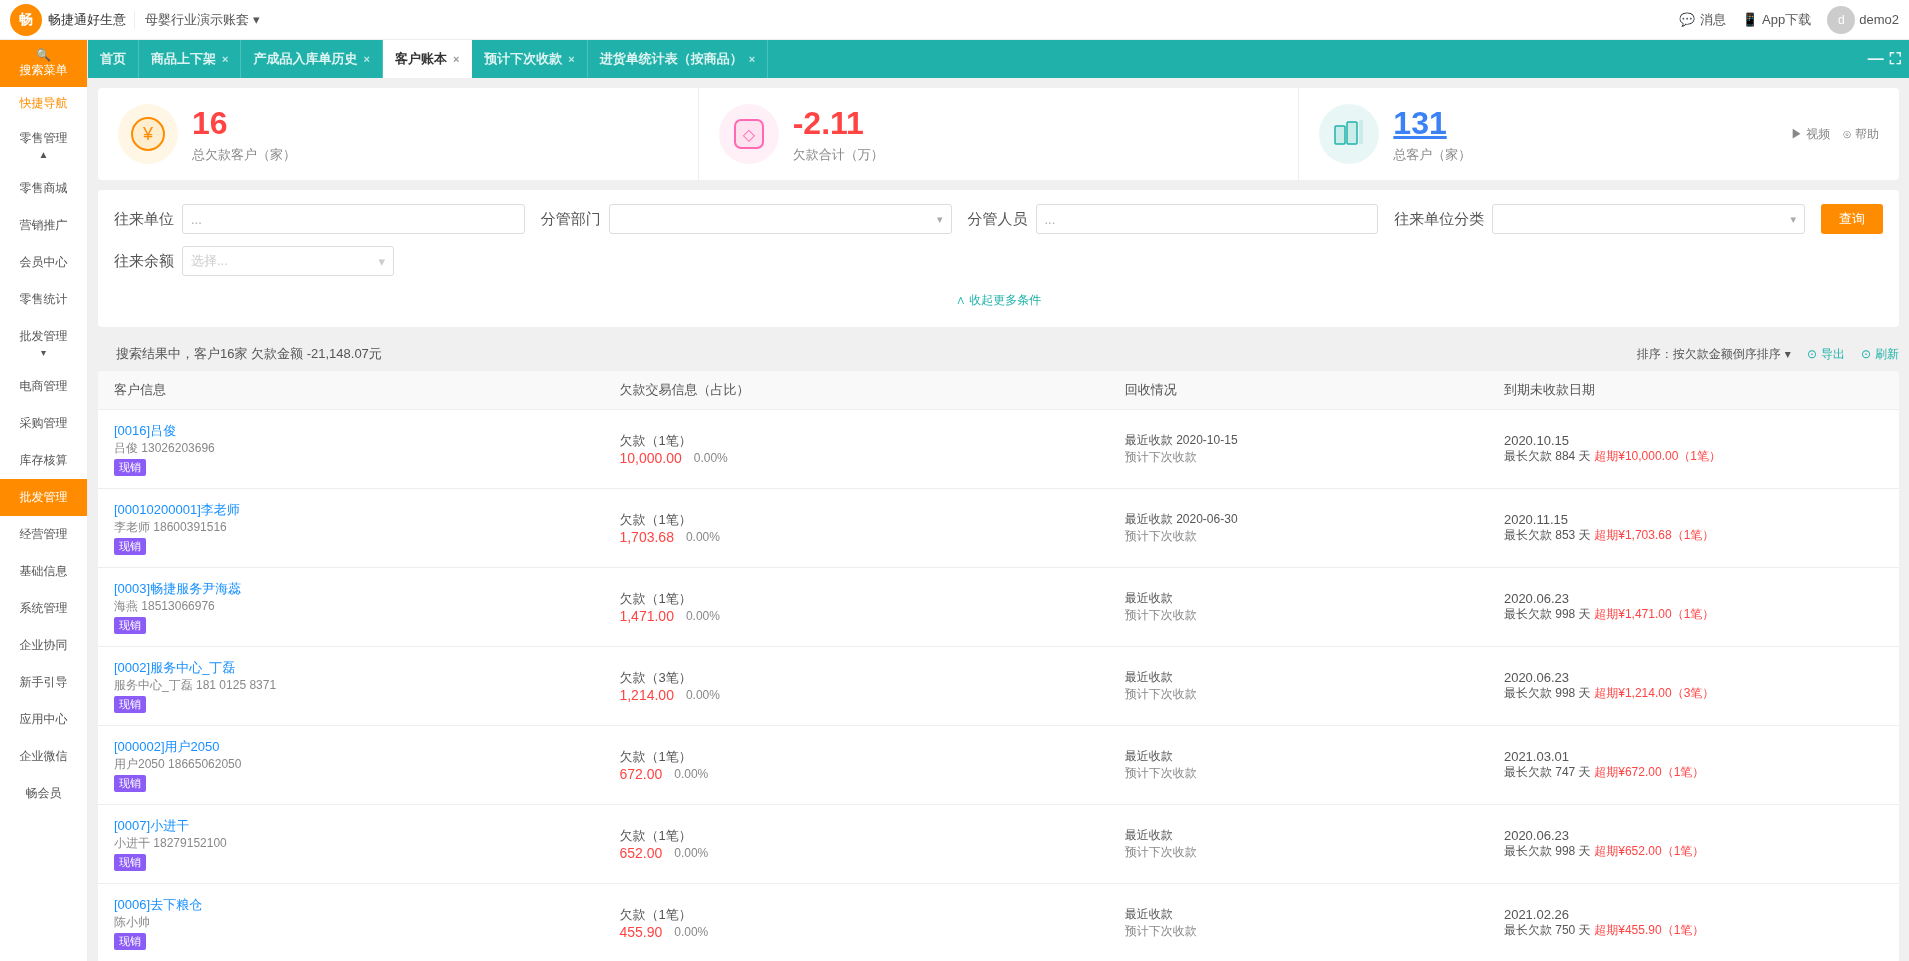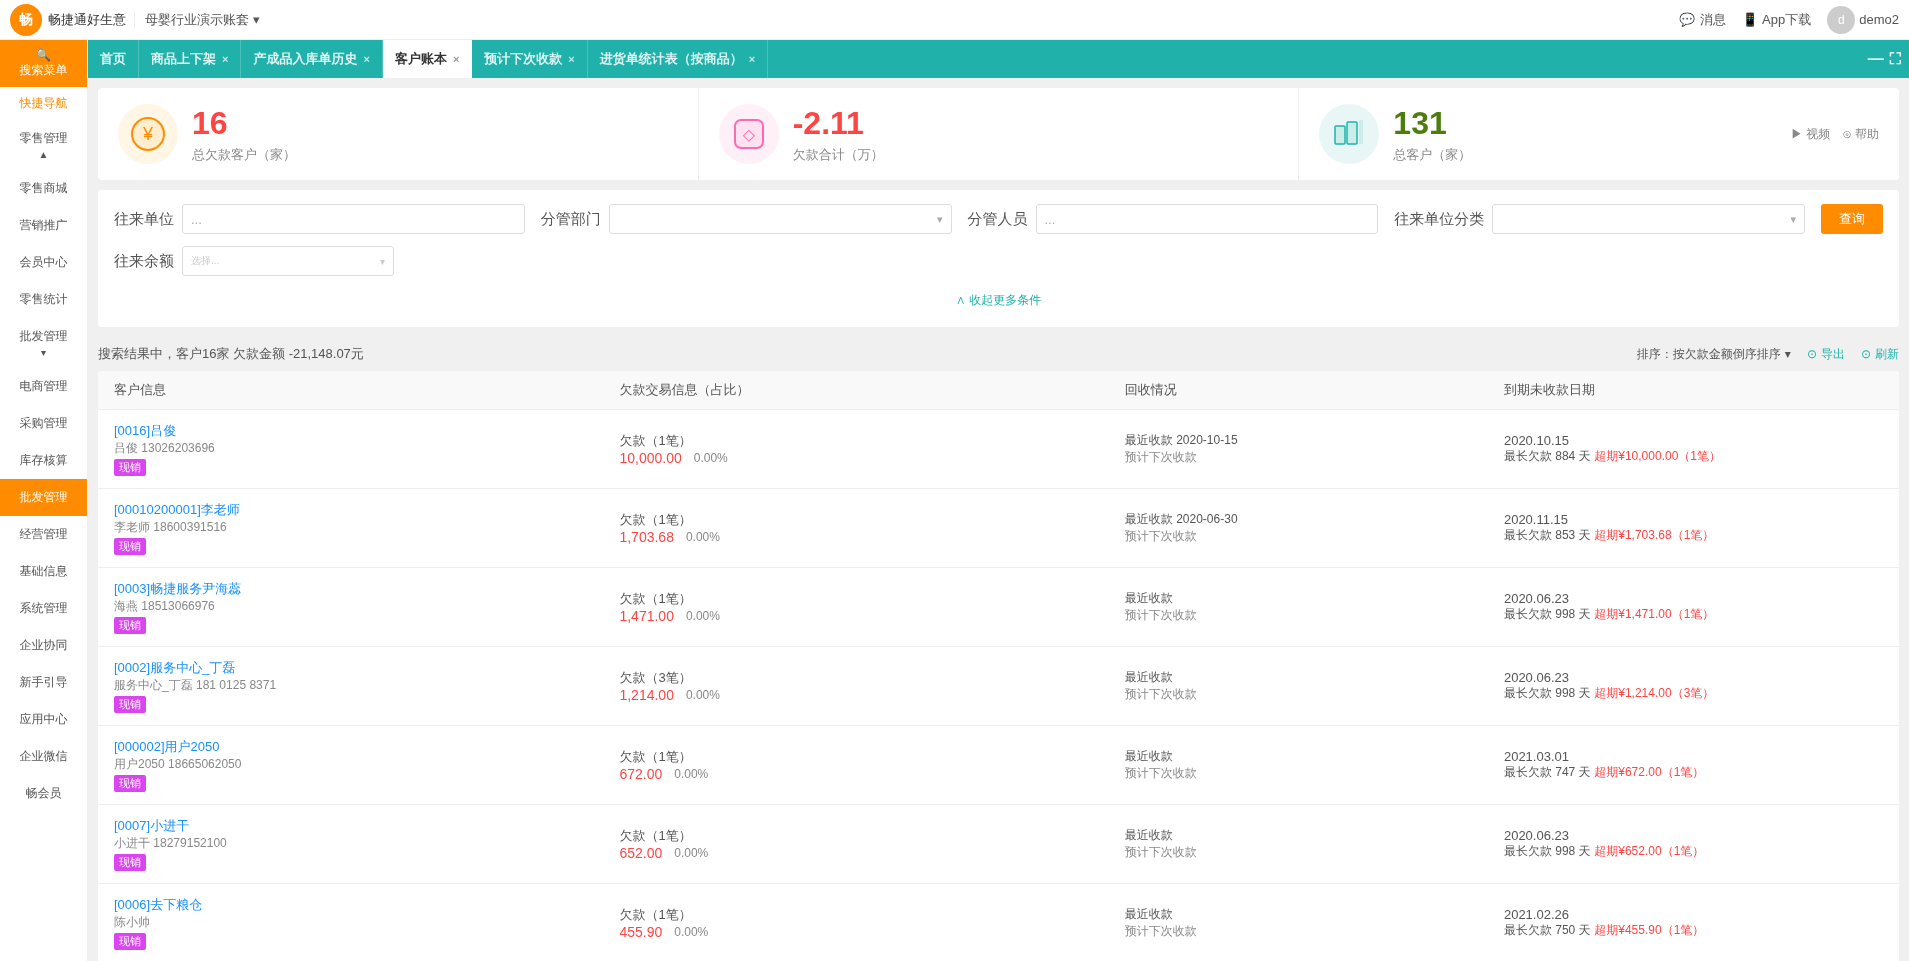--- a/index.html
+++ b/index.html
@@ -43,51 +43,51 @@
     .stats-row { display: flex; background: #fff; border-radius: 4px; margin-bottom: 10px; }
     .stat-card { flex: 1; padding: 16px 20px; display: flex; align-items: center; gap: 14px; border-right: 1px solid #eee; }
     .stat-card:last-child { border-right: none; }
     .stat-icon { width: 60px; height: 60px; border-radius: 50%; display: flex; align-items: center; justify-content: center; font-size: 24px; }
     .stat-icon.orange { background: rgba(255,165,0,0.1); color: #ff8c00; }
     .stat-icon.pink { background: rgba(255,105,180,0.1); color: #ff69b4; }
     .stat-icon.teal { background: rgba(32,178,170,0.1); color: #20b2aa; }
     .stat-info { display: flex; flex-direction: column; gap: 4px; }
     .stat-value { font-size: 32px; font-weight: bold; color: #ff4444; }
     .stat-value.negative { color: #ff4444; }
-    .stat-value.black { color: #4d7c0f; }
+    .stat-value.black { color: #3b82f6; text-decoration: underline; }
     .stat-label { font-size: 13px; color: #888; }
     .stat-top-right { margin-left: auto; display: flex; gap: 12px; align-items: flex-start; font-size: 12px; color: #888; }
 
     
     .filter-section { background: #fff; border-radius: 4px; padding: 14px 16px; margin-bottom: 10px; }
     .filter-row { display: flex; align-items: center; gap: 16px; margin-bottom: 12px; }
     .filter-row:last-child { margin-bottom: 0; }
     .filter-item { display: flex; align-items: center; gap: 8px; flex: 1; }
     .filter-label { font-size: 15px; color: #555; white-space: nowrap; min-width: 60px; }
     .filter-input { flex: 1; border: 1px solid #ddd; border-radius: 3px; padding: 5px 8px; font-size: 13px; color: #333; display: flex; align-items: center; justify-content: space-between; cursor: pointer; background: #fff; min-height: 30px; }
     .filter-input .dots { color: #aaa; }
     .filter-input .arrow { color: #aaa; font-size: 11px; }
-    .filter-select { flex: 1; border: 1px solid #ddd; border-radius: 3px; padding: 5px 8px; font-size: 10px; color: #ccc; display: flex; align-items: center; justify-content: space-between; cursor: pointer; background: #fff; min-height: 30px; }
+    .filter-select { flex: 1; border: 1px solid #ddd; border-radius: 3px; padding: 5px 8px; font-size: 13px; color: #ccc; display: flex; align-items: center; justify-content: space-between; cursor: pointer; background: #fff; min-height: 30px; }
     .search-btn { background: #ff8c00; color: white; border: none; border-radius: 3px; padding: 6px 18px; font-size: 13px; cursor: pointer; white-space: nowrap; }
     .collapse-bar { text-align: center; padding: 4px; color: #20b2aa; font-size: 12px; cursor: pointer; }
 
     
     .result-bar { display: flex; align-items: center; justify-content: space-between; padding: 8px 0; font-size: 13px; }
-    .result-info { color: #555; }
+    .result-info { color: #555; margin-left: 18px; }
     .result-actions { display: flex; align-items: center; gap: 16px; color: #555; font-size: 12px; }
     .sort-select { display: flex; align-items: center; gap: 4px; cursor: pointer; color: #555; }
     .action-btn { display: flex; align-items: center; gap: 4px; cursor: pointer; color: #20b2aa; }
 
     
     .data-table { background: #fff; border-radius: 4px; overflow: hidden; }
     .table-header { display: grid; grid-template-columns: 2fr 2fr 1.5fr 1.5fr; padding: 10px 16px; background: #f9f9f9; border-bottom: 1px solid #eee; font-size: 13px; color: #555; font-weight: 500; }
     .table-row { display: grid; grid-template-columns: 2fr 2fr 1.5fr 1.5fr; padding: 12px 16px; border-bottom: 1px solid #eee; align-items: center; }
     .customer-name { color: #1890ff; font-size: 13px; cursor: pointer; }
     .customer-phone { color: #888; font-size: 12px; }
-    .customer-tag { display: inline-block; background: #d946ef; color: white; font-size: 11px; padding: 1px 5px; border-radius: 2px; margin-top: 2px; }
+    .customer-tag { display: inline-block; background: #8b5cf6; color: white; font-size: 11px; padding: 1px 5px; border-radius: 2px; margin-top: 2px; }
     .debt-count { color: #555; font-size: 13px; }
     .debt-amount { color: #ff4444; font-size: 14px; font-weight: 500; }
     .debt-ratio { color: #888; font-size: 12px; }
     .debt-info { display: flex; align-items: center; gap: 12px; }
     .return-info { color: #555; font-size: 12px; }
     .next-collect { color: #888; font-size: 12px; }
     .due-date { color: #555; font-size: 13px; }
     .overdue-text { color: #ff4444; font-size: 12px; }
     .overdue-days { color: #555; font-size: 12px; }
   </style>

